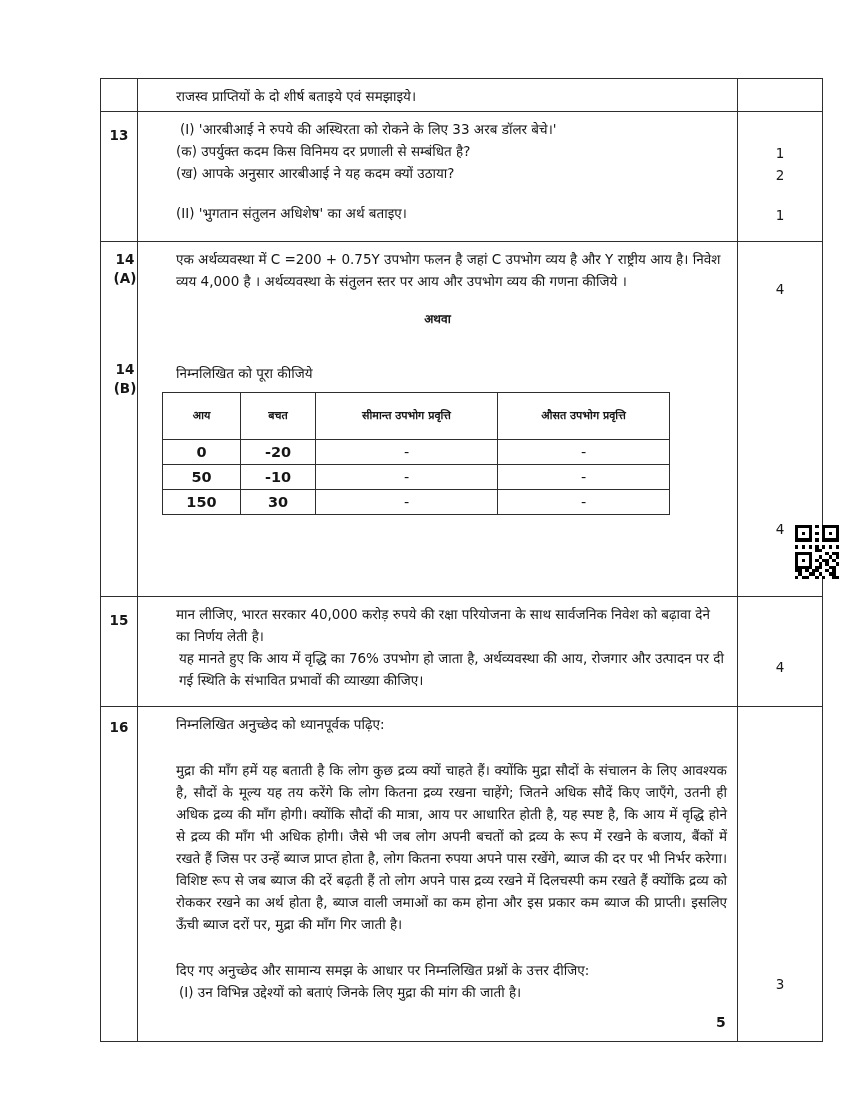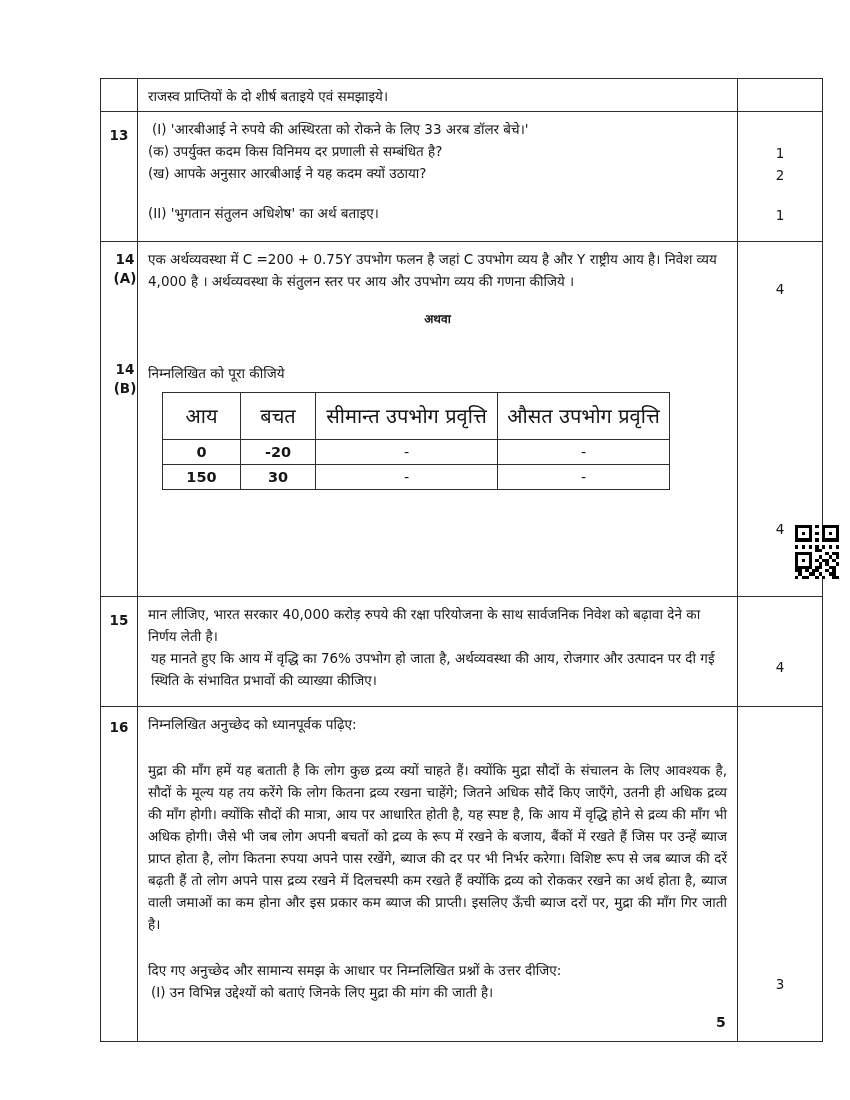--- a/index.html
+++ b/index.html
@@ -13,30 +13,30 @@
   col.c-body { width:600px; }
   col.c-marks { width:85px; }
 
   td.qno { text-align:center; padding-top:12px; position:relative;font-weight:bold; }
   td.body { padding:6px 10px 4px 10px; }
   td.marks { position:relative; }
   td.marks .mark { position:absolute; left:0; right:0; text-align:center; }
 
   .qno-label { position:absolute; left:12px; right:0; text-align:center; line-height:19px; }
 
-  .line { white-space:normal; }
+  .line { white-space:normal;margin-left:28px; }
   .q13-part2 { margin-top:18px; }
 
   .q14-text { margin-top:0; }
   .or-label { text-align:center; font-weight:bold; margin-top:16px; font-size:12px; }
   .q14b-intro { margin-top:32px; }
 
   table.inner { border-collapse:collapse; margin:8px 0 0 14px; }
   table.inner th, table.inner td { border:1.2px solid #2e2e2e; text-align:center; vertical-align:middle; }
-  table.inner th { height:47px; font-weight:normal; font-size:20px; line-height:20px; padding:0 6px; }
+  table.inner th { height:47px; font-weight:bold; font-size:11px; line-height:20px; padding:0 6px; }
   table.inner td { height:25px; font-size:14.5px; }
   table.inner td.num { font-weight:bold; }
   col.ic-ay { width:78px; }
   col.ic-bachat { width:75px; }
   col.ic-simant { width:182px; }
   col.ic-ausat { width:172px; }
 
   .q16-paragraph { margin-top:24px; text-align:justify; }
   .q16-instruction { margin-top:24px; }
 
@@ -107,20 +107,26 @@
             <tbody>
               <tr>
                 <th>आय</th>
                 <th>बचत</th>
                 <th>सीमान्त उपभोग प्रवृत्ति</th>
                 <th>औसत उपभोग प्रवृत्ति</th>
               </tr>
               <tr>
                 <td class="num">0</td>
                 <td class="num">-20</td>
+                <td>-</td>
+                <td>-</td>
+              </tr>
+              <tr>
+                <td class="num">50</td>
+                <td class="num">-10</td>
                 <td>-</td>
                 <td>-</td>
               </tr>
               <tr>
                 <td class="num">150</td>
                 <td class="num">30</td>
                 <td>-</td>
                 <td>-</td>
               </tr>
             </tbody>

